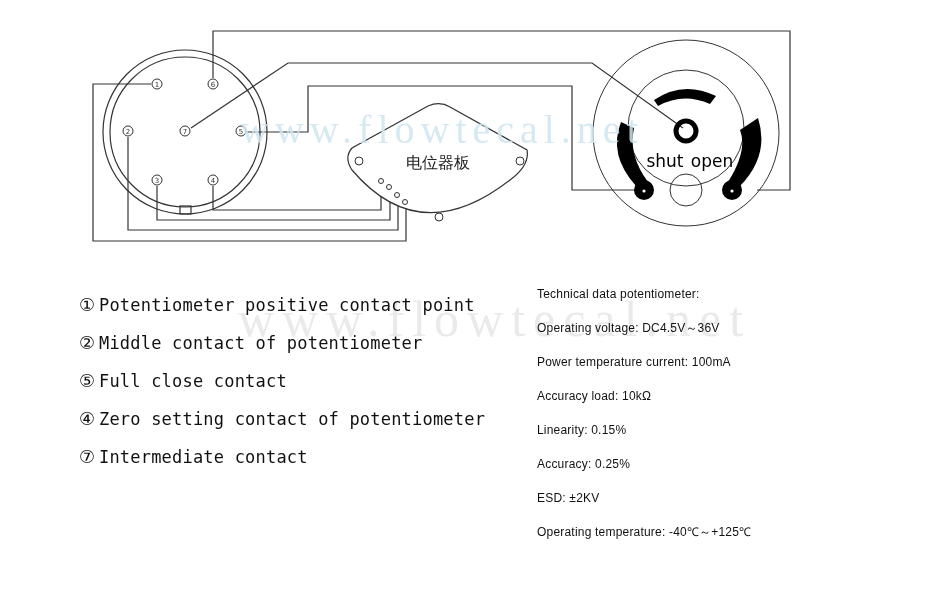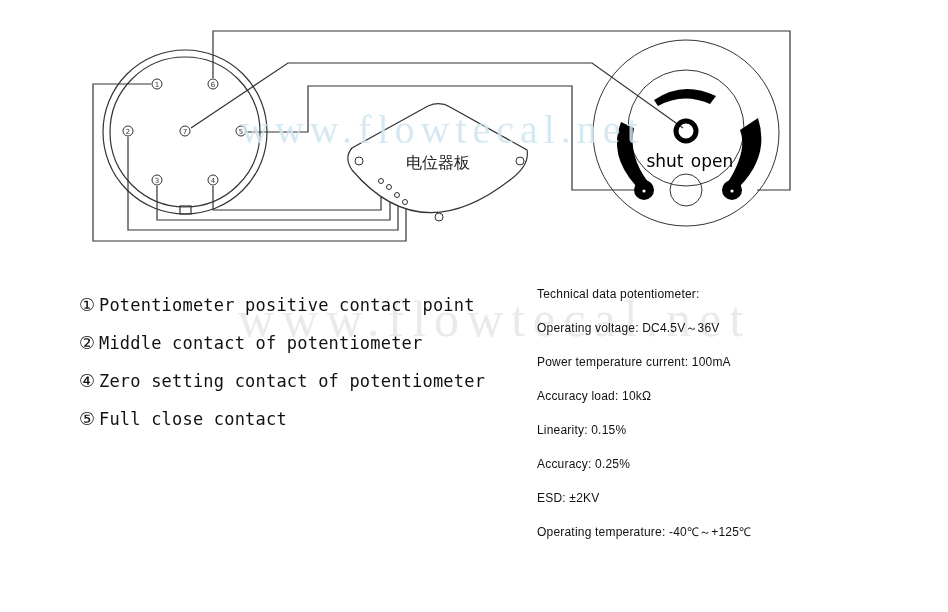--- a/index.html
+++ b/index.html
@@ -166,22 +166,23 @@
   <text x="665" y="167" font-size="17" fill="#000" text-anchor="middle">shut</text>
   <text x="712" y="167" font-size="17" fill="#000" text-anchor="middle">open</text>
 </svg>
 
 <div class="watermark wm-top">www.flowtecal.net</div>
 <div class="watermark wm-mid">www.flowtecal.net</div>
 
 <ul class="legend">
   <li><span class="num">①</span><span>Potentiometer positive contact point</span></li>
   <li><span class="num">②</span><span>Middle contact of potentiometer</span></li>
+  <li><span class="num">⑤</span><span>Full close contact</span></li>
   <li><span class="num">④</span><span>Zero setting contact of potentiometer</span></li>
-  <li><span class="num">⑤</span><span>Full close contact</span></li>
+  <li><span class="num">⑦</span><span>Intermediate contact</span></li>
 </ul>
 
 <ul class="specs">
   <li>Technical data potentiometer:</li>
   <li>Operating voltage: DC4.5V～36V</li>
   <li>Power temperature current: 100mA</li>
   <li>Accuracy load: 10kΩ</li>
   <li>Linearity: 0.15%</li>
   <li>Accuracy: 0.25%</li>
   <li>ESD: ±2KV</li>

